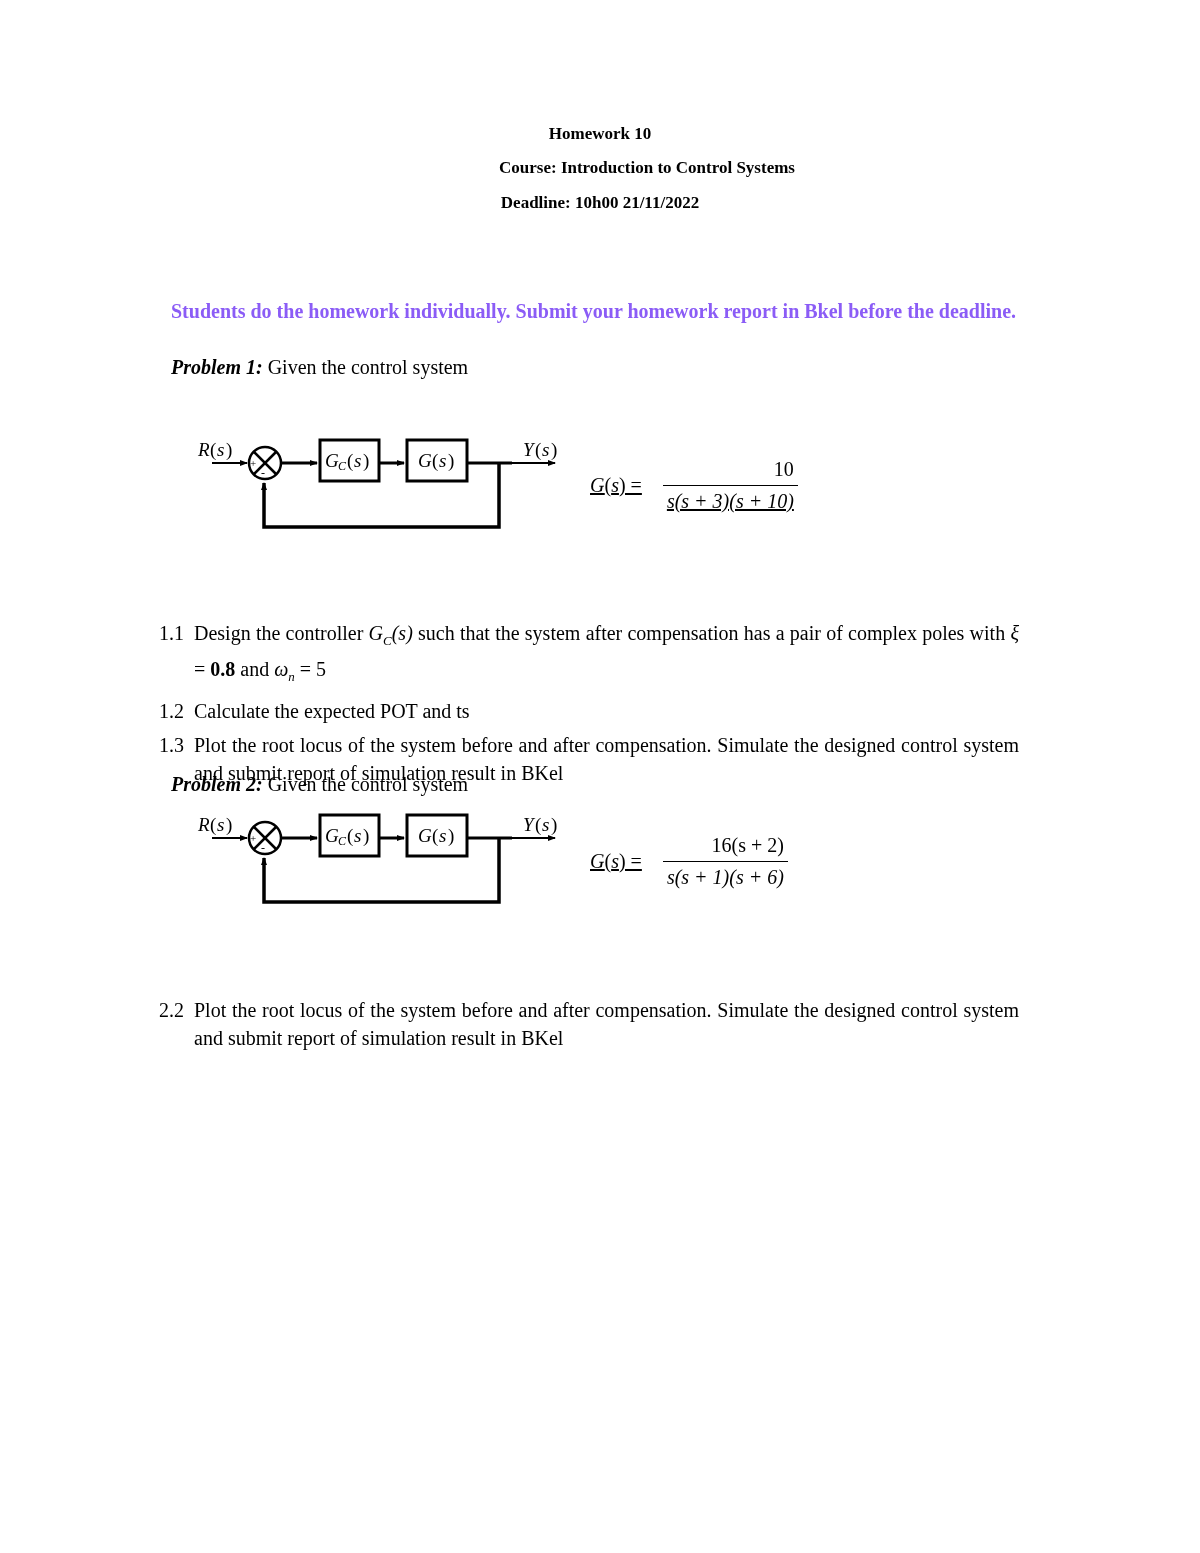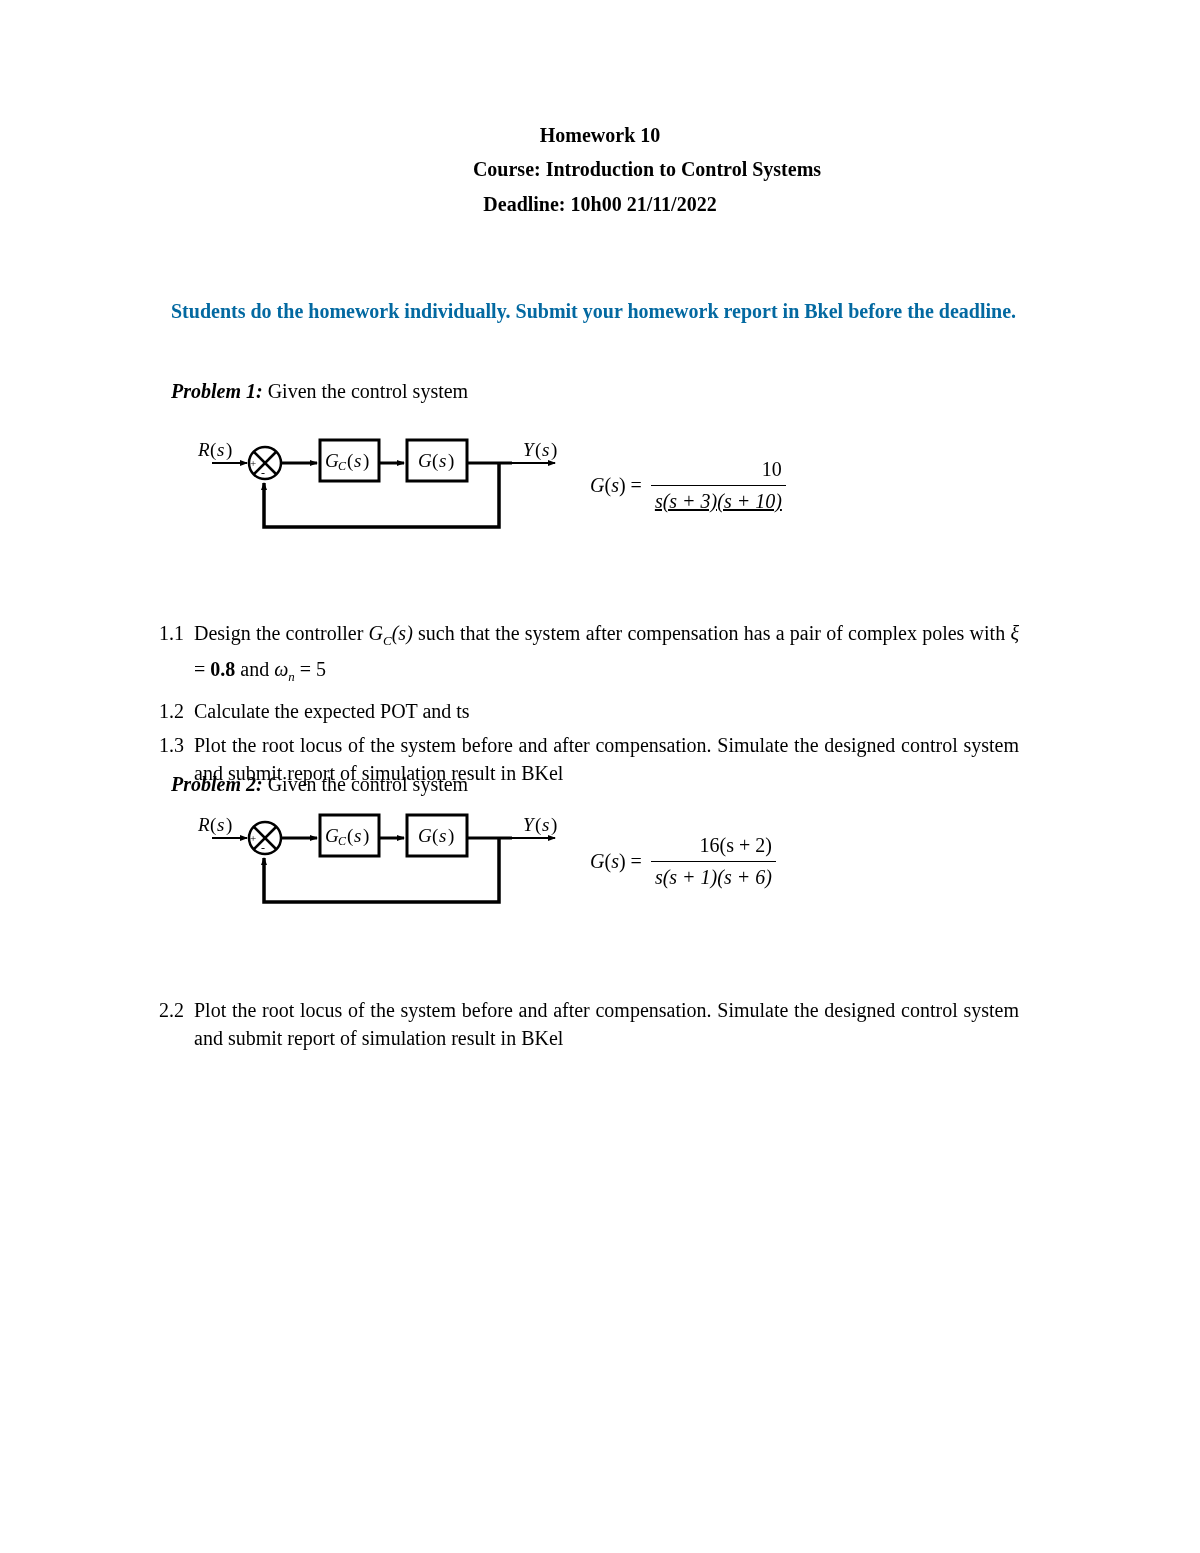--- a/index.html
+++ b/index.html
@@ -1,47 +1,47 @@
 <!DOCTYPE html>
 <html><head>
 <meta charset="utf-8">
 <style>
   html, body { margin: 0; padding: 0; background: #ffffff; }
   body { width: 1200px; height: 1553px; position: relative; overflow: hidden;
          font-family: "Liberation Serif", "DejaVu Serif", serif; color: #000; }
   .abs { position: absolute; }
-  .title-block { left: 0; width: 1200px; text-align: center; font-weight: bold; font-size: 20px; }
+  .title-block { left: 0; width: 1200px; text-align: center; font-weight: bold; font-size: 17px; }
   .t1 { top: 124px; }
   .t2 { top: 158px; padding-left: 47px; }
   .t3 { top: 193px; }
-  .notice { left: 171px; width: 860px; top: 296px; color: #0369a1; font-weight: bold;
+  .notice { left: 171px; width: 860px; top: 296px; color: #8b5cf6; font-weight: bold;
             font-size: 20px; line-height: 31px; text-align: justify; text-align-last: left; }
   .prob-head { left: 171px; font-size: 20px; }
   .prob-head b { font-style: italic; }
   .items { left: 159px; width: 860px; font-size: 20px; line-height: 28px; margin-top: 39px; }
   .item { position: relative; padding-left: 35px; text-align: justify; margin-bottom: 6px; }
   .item .num { position: absolute; left: 0; top: 0; }
   .it { font-style: italic; }
   .eq { font-size: 20px; font-style: normal; }
   .frac { display: inline-block; vertical-align: middle; text-align: right; }
   .frac .n { display: block; padding: 0 4px 4px 4px; border-bottom: 1.5px solid #000; }
   .frac .d { display: block; padding: 4px 4px 0 4px; }
-  .eqlabel { display: inline-block; vertical-align: middle; margin-right: 4px; }
+  .eqlabel { display: inline-block; vertical-align: middle; margin-right: 16px; text-decoration: underline; }
   svg text { font-family: "Liberation Serif", "DejaVu Serif", serif; }
 </style>
 </head>
 <body>
 
 <div class="abs title-block t1">Homework 10</div>
 <div class="abs title-block t2">Course: Introduction to Control Systems</div>
 <div class="abs title-block t3">Deadline: 10h00 21/11/2022</div>
 
 <div class="abs notice">Students do the homework individually. Submit your homework report in Bkel before the deadline.</div>
 
-<div class="abs prob-head" style="top:380px;">
+<div class="abs prob-head" style="top:356px;">
   <b>Problem 1:</b><span> Given the control system</span>
 </div>
 
 <svg class="abs" style="left:190px; top:430px;" width="380" height="110">
   <defs>
     <marker id="arr1" markerWidth="8" markerHeight="8" refX="7" refY="4" orient="auto" markerUnits="userSpaceOnUse">
       <path d="M0,1 L8,4 L0,7 Z" fill="#000"></path>
     </marker>
   </defs>
   <text x="8" y="26" font-size="19" font-style="italic">R</text>

